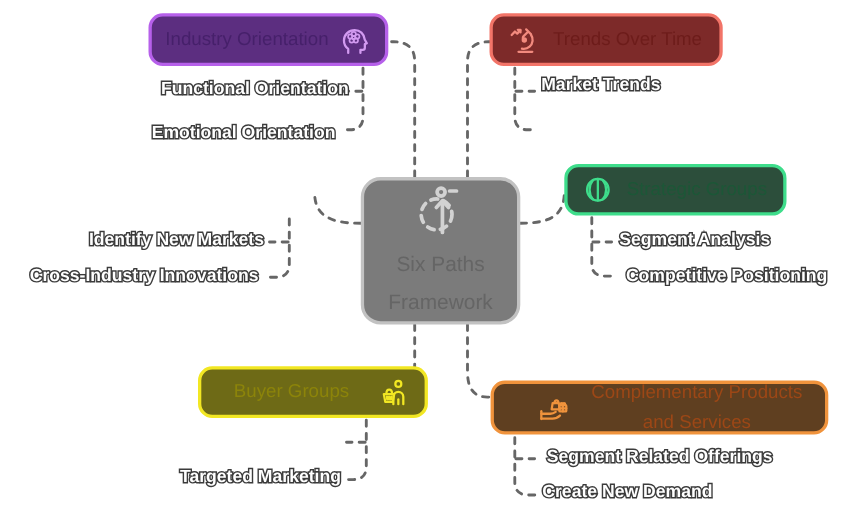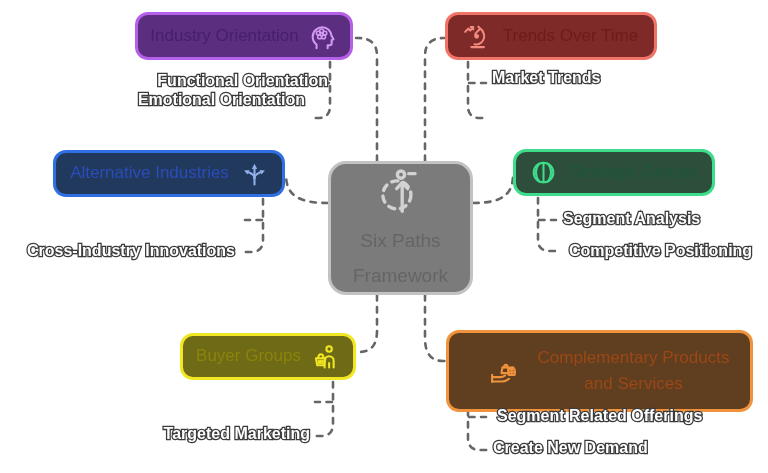--- a/index.html
+++ b/index.html
@@ -17,40 +17,40 @@
   }
   .branch .node-title{
     flex:1;text-align:center;color:var(--title);font-size:17px;line-height:1.55;font-weight:400;
   }
   .branch .icon{color:var(--icon);flex:0 0 auto;}
 
   .n0{left:135px;top:12px;width:218px;height:48px;}
   .n1{left:445px;top:12px;width:212px;height:48px;}
   .n2{left:53px;top:150px;width:232px;height:47px;}
   .n3{left:513px;top:149px;width:202px;height:47px;}
-  .n4{left:180px;top:333px;width:176px;height:47px;}
-  .n5{left:446px;top:330px;width:307px;height:82px;padding-left:39px;}
+  .n4{left:180px;top:333px;width:209px;height:47px;}
+  .n5{left:446px;top:346px;width:307px;height:49px;padding-left:39px;}
 
   .node-center{
     left:328px;top:161px;width:145px;height:134px;border-radius:18px;
     background:var(--fill);border:3px solid var(--border);
     flex-direction:column;justify-content:center;gap:2px;
   }
   .center-title{
     width:116px;text-align:center;color:var(--title);font-size:19px;line-height:1.85;font-weight:400;
   }
   .node-center .icon{color:var(--icon);}
 
   .leaf{
     position:absolute;z-index:1;white-space:nowrap;
     font-size:16px;font-weight:700;color:#ffffff;
     -webkit-text-stroke:2.6px #3b3b3b;paint-order:stroke fill;
   }
-  .lf-fo{right:440px;top:72px;}
-  .lf-eo{right:463px;top:91px;}
+  .lf-fo{right:451px;top:72px;}
+  .lf-eo{right:463px;top:112px;}
   .lf-mt{left:492px;top:69px;}
   .lf-fu{left:495px;top:107px;}
   .lf-in{right:528px;top:210px;}
   .lf-ci{right:533px;top:242px;}
   .lf-sa{left:563px;top:210px;}
   .lf-cp{left:546px;top:242px;padding-left:23px;}
   .lf-ub{right:460px;top:392px;}
   .lf-tm{right:458px;top:425px;text-align:right;}
   .lf-er{left:497px;top:407px;}
   .lf-cn{left:493px;top:439px;}
@@ -123,34 +123,20 @@
         <path d="M14.2 4.4 l3.4 3.4"></path>
         <path d="M15 6.6 l-2.6 2.6 a1.8 1.8 0 0 0 0 2.6 l.7.7"></path>
         <path d="M17.6 8.2 c1.8 2.6 1.5 6.2 -1 8.4 a6.3 6.3 0 0 1 -5.4 1.4"></path>
         <circle cx="12.9" cy="11.9" r="1.1"></circle>
         <path d="M8.8 20.2 h9.7"></path>
       </svg>
     </span>
     <span class="node-title">Trends Over Time</span>
   </div>
 
-  <div class="node branch n2" style="--fill: #20395c; --border: #2f6ee3; --title: #2b4cbb; --icon: #8fb0e8;">
-    <span class="node-title">Alternative Industries</span>
-    <span class="icon">
-      <svg width="31" height="31" viewBox="0 0 24 24" fill="none" stroke="currentColor" stroke-width="1.6" stroke-linecap="round" stroke-linejoin="round">
-        <path d="M12 20.5 v-5"></path>
-        <path d="M12 15.5 V8.6"></path>
-        <polygon points="12,4.4 9.9,8.6 14.1,8.6" fill="currentColor" stroke="none"></polygon>
-        <path d="M12 15.5 c-.2-2.8 -2.6-3.6 -4.4-4.3"></path>
-        <polygon points="3.9,9.7 8.1,9.3 6.6,12.8" fill="currentColor" stroke="none"></polygon>
-        <path d="M12 15.5 c.2-2.8 2.6-3.6 4.4-4.3"></path>
-        <polygon points="20.1,9.7 15.9,9.3 17.4,12.8" fill="currentColor" stroke="none"></polygon>
-      </svg>
-    </span>
-  </div>
 
   <div class="node branch n3" style="--fill: #2c4e3b; --border: #3edd8b; --title: #1c5737; --icon: #3edd8b;">
     <span class="icon">
       <svg width="31" height="31" viewBox="0 0 24 24" fill="none" stroke="currentColor" stroke-width="1.6" stroke-linecap="round" stroke-linejoin="round">
         <circle cx="12" cy="12" r="7.6"></circle>
         <path d="M12 4.4 v15.2"></path>
         <path d="M8.6 5.2 a10.8 10.8 0 0 0 0 13.6"></path>
         <path d="M15.4 5.2 a10.8 10.8 0 0 1 0 13.6"></path>
       </svg>
     </span>
@@ -187,20 +173,21 @@
         <path d="M3 16.1 h6 c1.3 0 2.5-.5 3.5-1.2"></path>
         <path d="M3 19.3 h7.4 c2 0 3.6-.8 4.9-2"></path>
       </svg>
     </span>
     <span class="node-title">Complementary Products and Services</span>
   </div>
 
   <div class="leaf lf-fo">Functional Orientation</div>
   <div class="leaf lf-eo">Emotional Orientation</div>
   <div class="leaf lf-mt">Market Trends</div>
+  <div class="leaf lf-in">Identify New Markets</div>
   <div class="leaf lf-ci">Cross-Industry Innovations</div>
   <div class="leaf lf-sa">Segment Analysis</div>
   <div class="leaf lf-cp">Competitive Positioning</div>
   <div class="leaf lf-tm">Targeted Marketing</div>
   <div class="leaf lf-er">Segment Related Offerings</div>
   <div class="leaf lf-cn">Create New Demand</div>
 
 </div>
 
 </body></html>

